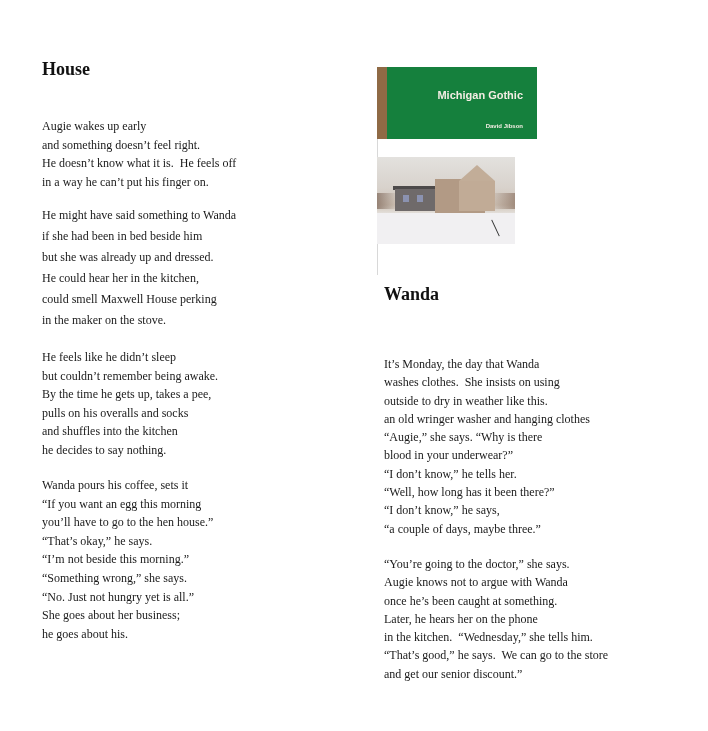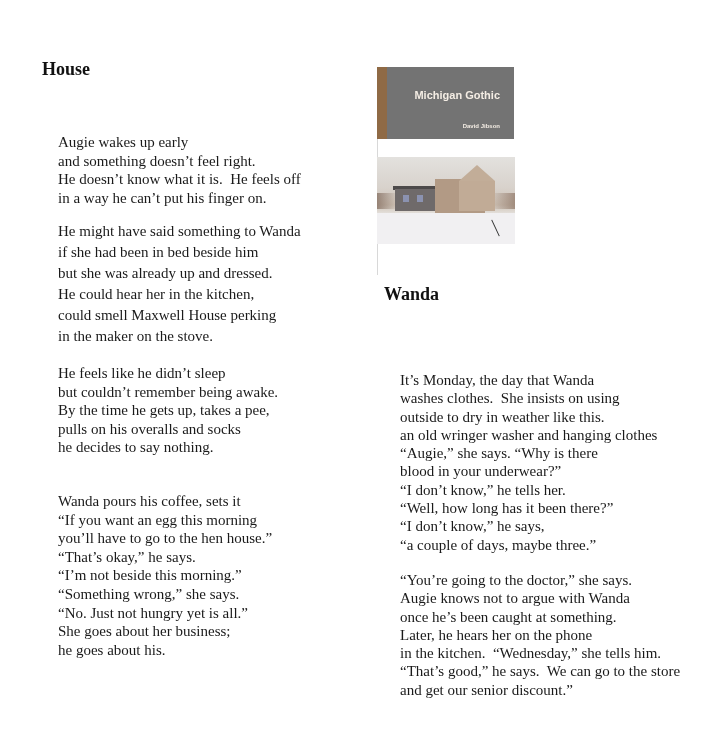--- a/index.html
+++ b/index.html
@@ -5,37 +5,37 @@
   html, body { margin: 0; padding: 0; background: #ffffff; }
   body {
     width: 708px; height: 731px; position: relative; overflow: hidden;
     font-family: "Liberation Serif", "DejaVu Serif", serif;
     color: #1a1a1a;
   }
   .title {
     position: absolute; font-weight: bold; font-size: 18px; margin: 0;
     color: #111;
   }
-  .stanza { position: absolute; margin: 16px; font-size: 15px; }
+  .stanza { position: absolute; margin: 0; font-size: 12px; }
   .stanza .line { display: block; white-space: pre; }
   .left .line { line-height: 18.6px; }
   .s2 .line { line-height: 21px; }
   .right .line { line-height: 18.3px; }
 
   
   .cover {
     position: absolute; left: 377px; top: 67px; width: 138px; height: 208px;
     background: #ffffff;
   }
   .cover-edge {
     position: absolute; left: 0; top: 0; width: 1px; height: 208px; background: #d8d8d8;
   }
   .cover-band {
-    position: absolute; left: 0; top: 0; width: 137px; height: 72px;
-    background: #737373;
+    position: absolute; left: 0; top: 0; width: 160px; height: 72px;
+    background: #15803d;
   }
   .cover-spine {
     position: absolute; left: 0; top: 0; width: 10px; height: 72px; background: #8f6a45;
   }
   .cover-title {
     position: absolute; right: 14px; top: 22px;
     font-family: "Liberation Sans", "DejaVu Sans", sans-serif;
     font-weight: bold; font-size: 11px; color: #f4ede4; white-space: nowrap;
   }
   .cover-author {
@@ -99,20 +99,21 @@
   <span class="line">He could hear her in the kitchen,</span>
   <span class="line">could smell Maxwell House perking</span>
   <span class="line">in the maker on the stove.</span>
 </div>
 
 <div class="stanza left" style="left:42px; top:348px;">
   <span class="line">He feels like he didn’t sleep</span>
   <span class="line">but couldn’t remember being awake.</span>
   <span class="line">By the time he gets up, takes a pee,</span>
   <span class="line">pulls on his overalls and socks</span>
+  <span class="line">and shuffles into the kitchen</span>
   <span class="line">he decides to say nothing.</span>
 </div>
 
 <div class="stanza left" style="left:42px; top:476px;">
   <span class="line">Wanda pours his coffee, sets it</span>
   <span class="line">“If you want an egg this morning</span>
   <span class="line">you’ll have to go to the hen house.”</span>
   <span class="line">“That’s okay,” he says.</span>
   <span class="line">“I’m not beside this morning.”</span>
   <span class="line">“Something wrong,” she says.</span>

